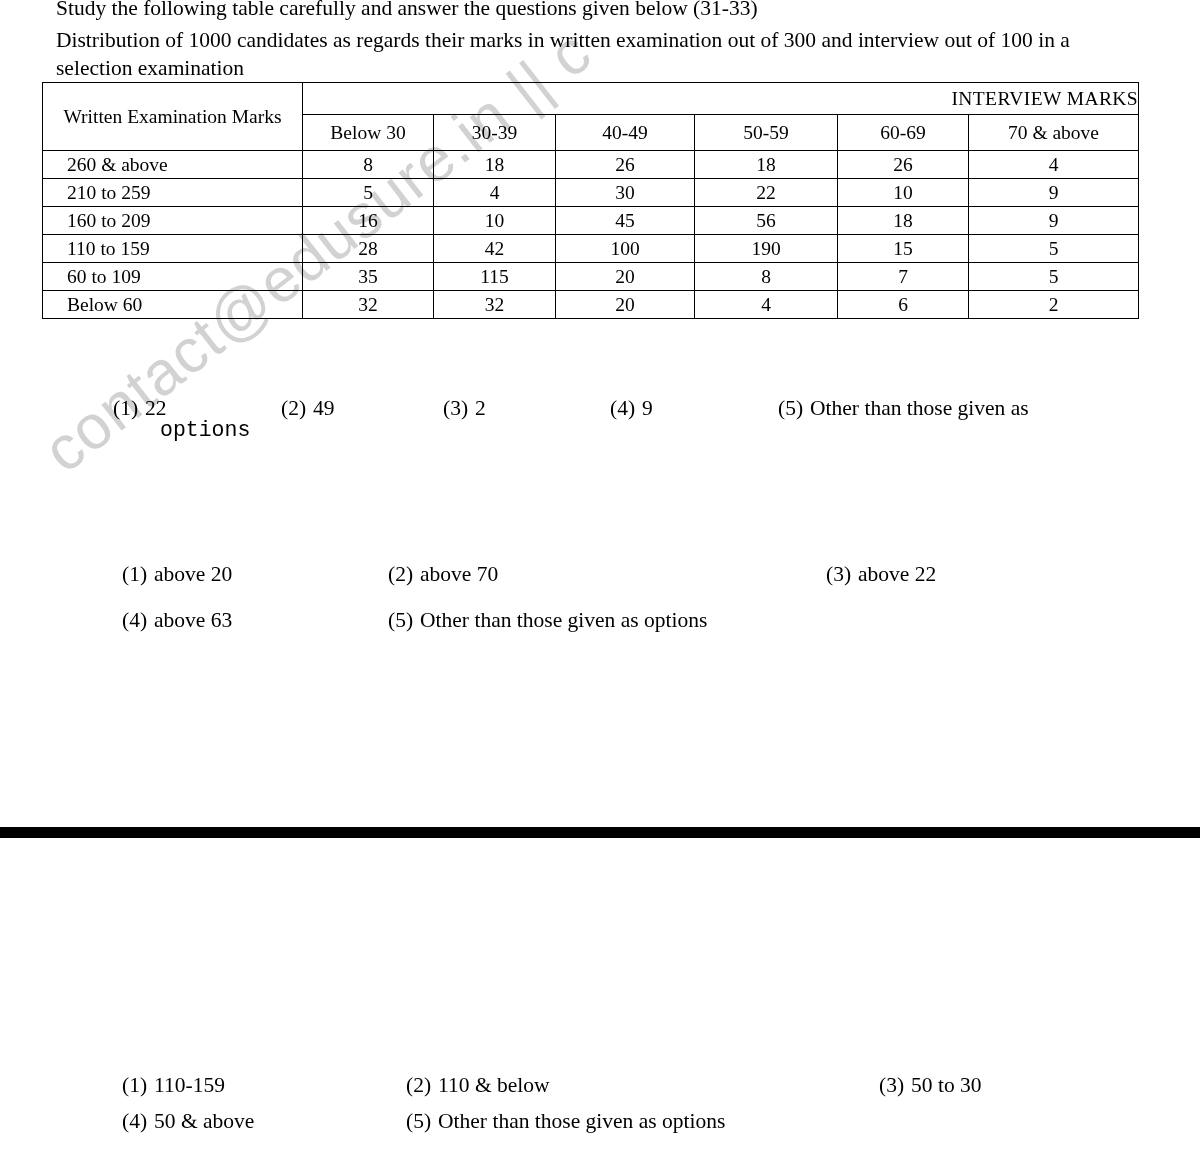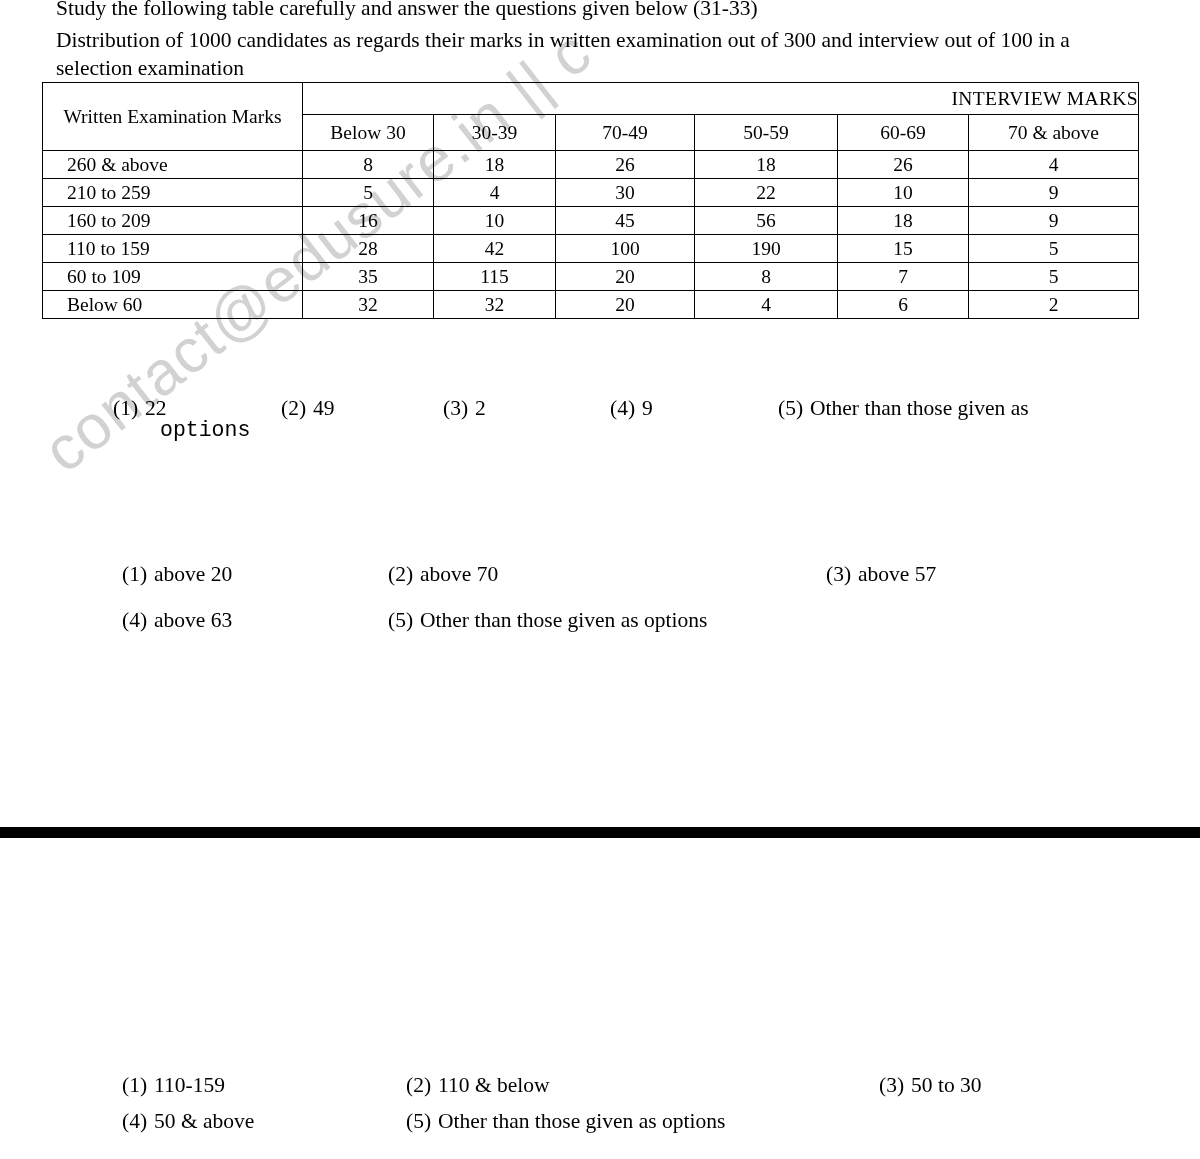--- a/index.html
+++ b/index.html
@@ -177,21 +177,21 @@
       <col style="width:170px">
     </colgroup>
     <thead>
       <tr>
         <th class="hdr-left" rowspan="2">Written Examination Marks</th>
         <th class="hdr-span" colspan="6">INTERVIEW  MARKS</th>
       </tr>
       <tr>
         <th class="hdr-sub">Below 30</th>
         <th class="hdr-sub">30-39</th>
-        <th class="hdr-sub">70-49</th>
+        <th class="hdr-sub">40-49</th>
         <th class="hdr-sub">50-59</th>
         <th class="hdr-sub">60-69</th>
         <th class="hdr-sub">70 &amp; above</th>
       </tr>
     </thead>
     <tbody>
       <tr>
         <td class="rowlabel">260 &amp; above</td>
         <td class="num">8</td>
         <td class="num">18</td>
@@ -250,21 +250,21 @@
 
   <div class="opt" id="q31-opt1"><span class="lbl">(1)</span><span>22</span></div>
   <div class="opt" id="q31-opt2"><span class="lbl">(2)</span><span>49</span></div>
   <div class="opt" id="q31-opt3"><span class="lbl">(3)</span><span>2</span></div>
   <div class="opt" id="q31-opt4"><span class="lbl">(4)</span><span>9</span></div>
   <div class="opt" id="q31-opt5"><span class="lbl">(5)</span><span>Other than those given as</span></div>
   <div class="opt" id="q31-opt5-cont">options</div>
 
   <div class="opt" id="q32-opt1"><span class="lbl">(1)</span><span>above 20</span></div>
   <div class="opt" id="q32-opt2"><span class="lbl">(2)</span><span>above 70</span></div>
-  <div class="opt" id="q32-opt3"><span class="lbl">(3)</span><span>above 57</span></div>
+  <div class="opt" id="q32-opt3"><span class="lbl">(3)</span><span>above 22</span></div>
   <div class="opt" id="q32-opt4"><span class="lbl">(4)</span><span>above 63</span></div>
   <div class="opt" id="q32-opt5"><span class="lbl">(5)</span><span>Other than those given as options</span></div>
 
   <div class="abs" id="divider"></div>
 
   <div class="opt" id="q33-opt1"><span class="lbl">(1)</span><span>110-159</span></div>
   <div class="opt" id="q33-opt2"><span class="lbl">(2)</span><span>110 &amp; below</span></div>
   <div class="opt" id="q33-opt3"><span class="lbl">(3)</span><span>50 to 30</span></div>
   <div class="opt" id="q33-opt4"><span class="lbl">(4)</span><span>50 &amp; above</span></div>
   <div class="opt" id="q33-opt5"><span class="lbl">(5)</span><span>Other than those given as options</span></div>

